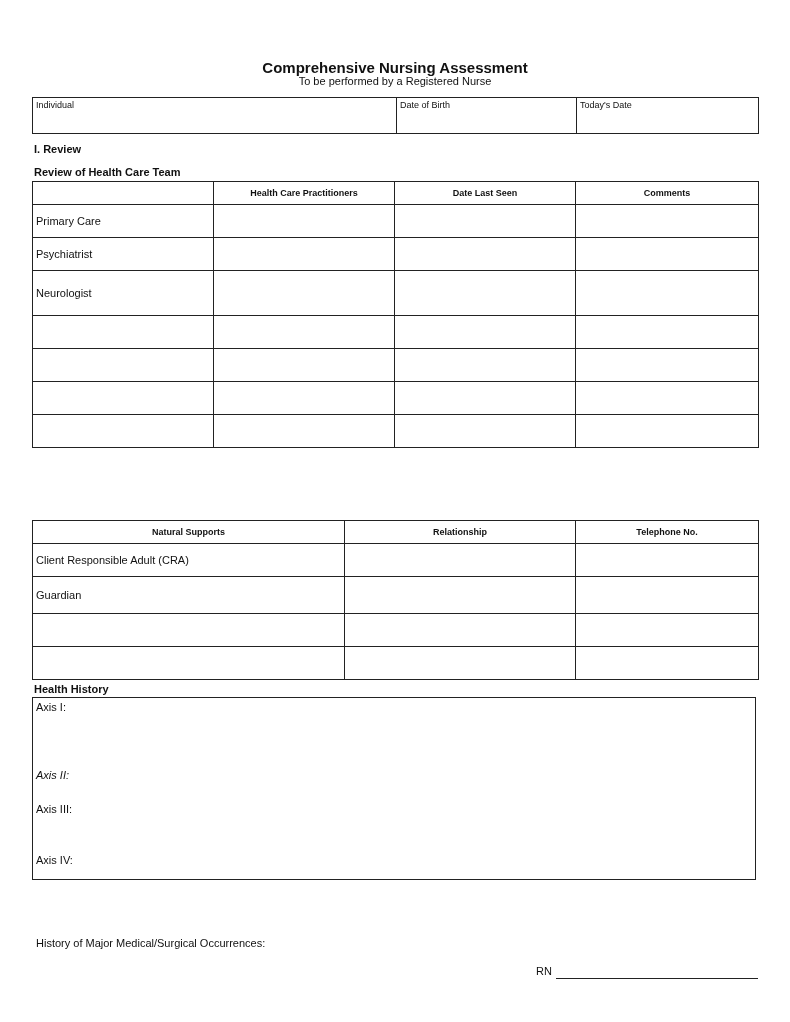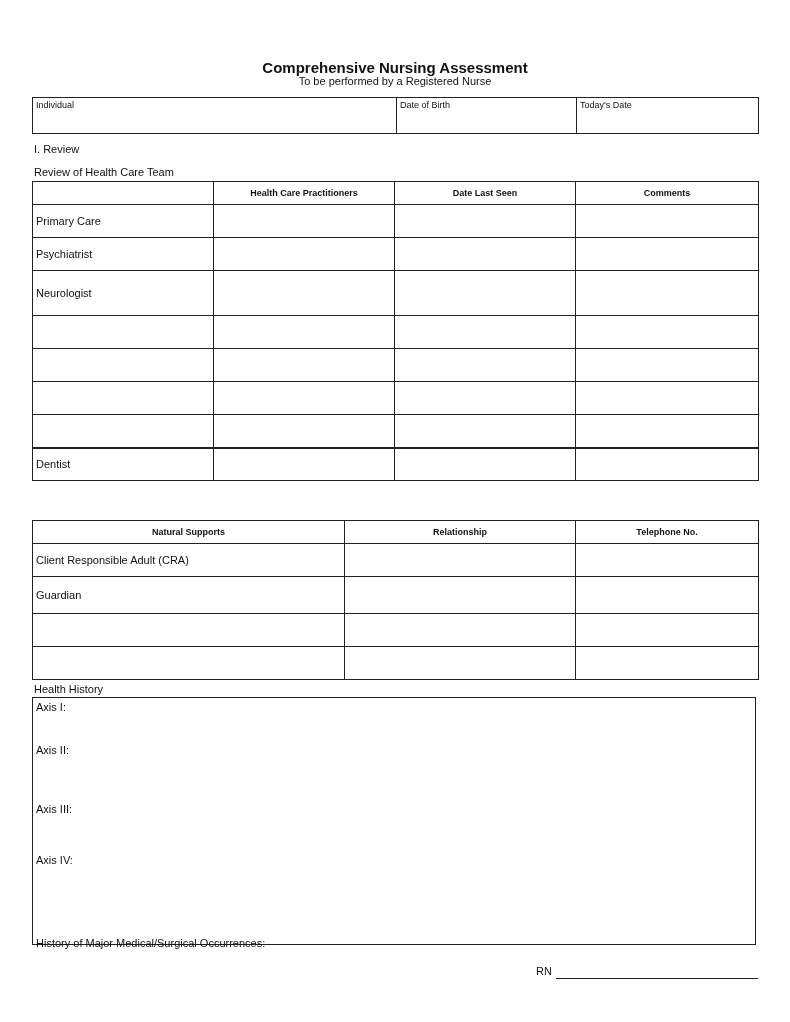--- a/index.html
+++ b/index.html
@@ -5,22 +5,22 @@
   html,body{margin:0;padding:0;background:#fff;}
   body{width:790px;height:1022px;position:relative;font-family:"Liberation Sans",sans-serif;color:#111;overflow:hidden;}
   .abs{position:absolute;}
   .title{left:0;width:790px;top:59px;text-align:center;font-weight:bold;font-size:15px;}
   .subtitle{left:0;width:790px;top:75px;text-align:center;font-size:11px;}
   table{border-collapse:collapse;position:absolute;table-layout:fixed;}
   td,th{border:1px solid #222;padding:0 3px;font-size:11px;vertical-align:middle;text-align:left;margin-top:43px;}
   .outer{border:1.5px solid #222;}
   .small{font-size:9px;vertical-align:top;padding-top:2px;}
   th{font-weight:bold;font-size:9px;text-align:center;}
-  .sec{font-weight:normal;font-size:11px;left:34px;}
-  .hh-box{left:32px;top:697px;width:724px;height:248px;border:1.5px solid #222;box-sizing:border-box;}
+  .sec{font-weight:bold;font-size:11px;left:34px;}
+  .hh-box{left:32px;top:697px;width:724px;height:183px;border:1.5px solid #222;box-sizing:border-box;}
   .hh-label{position:absolute;left:3px;font-size:11px;}
   .rn-label{left:536px;top:965px;font-size:11px;}
   .rn-line{left:556px;top:978px;width:202px;border-bottom:1px solid #222;height:0;}
   .thick-top td{border-top:2px solid #222;}
 </style>
 </head>
 <body>
 
 <div class="abs title">Comprehensive Nursing Assessment</div>
 <div class="abs subtitle">To be performed by a Registered Nurse</div>
@@ -92,26 +92,20 @@
     <td></td>
     <td></td>
     <td></td>
   </tr>
   <tr style="height:33px;">
     <td></td>
     <td></td>
     <td></td>
     <td></td>
   </tr>
-  <tr class="thick-top" style="height:33px;">
-    <td>Dentist</td>
-    <td></td>
-    <td></td>
-    <td></td>
-  </tr>
 </tbody>
   </table>
 
 <table class="outer" style="left:32px;top:520px;width:726px;">
   <colgroup>
       <col style="width:312px">
       <col style="width:231px">
       <col style="width:183px">
     </colgroup>
   <tbody>
@@ -140,20 +134,20 @@
     <td></td>
     <td></td>
   </tr>
 </tbody>
   </table>
 
 <div class="abs sec" style="top:683px;">Health History</div>
 
 <div class="abs hh-box">
   <div class="hh-label" style="top:3px;">Axis I:</div>
-  <div class="hh-label" style="top:46px;">Axis II:</div>
+  <div class="hh-label" style="top:71px;font-style:italic;">Axis II:</div>
   <div class="hh-label" style="top:105px;">Axis III:</div>
   <div class="hh-label" style="top:156px;">Axis IV:</div>
   <div class="hh-label" style="top:207px;margin-top:32px;">History of Major Medical/Surgical Occurrences:</div>
 </div>
 
 <div class="abs rn-label">RN</div>
 <div class="abs rn-line"></div>
 
 </body></html>

